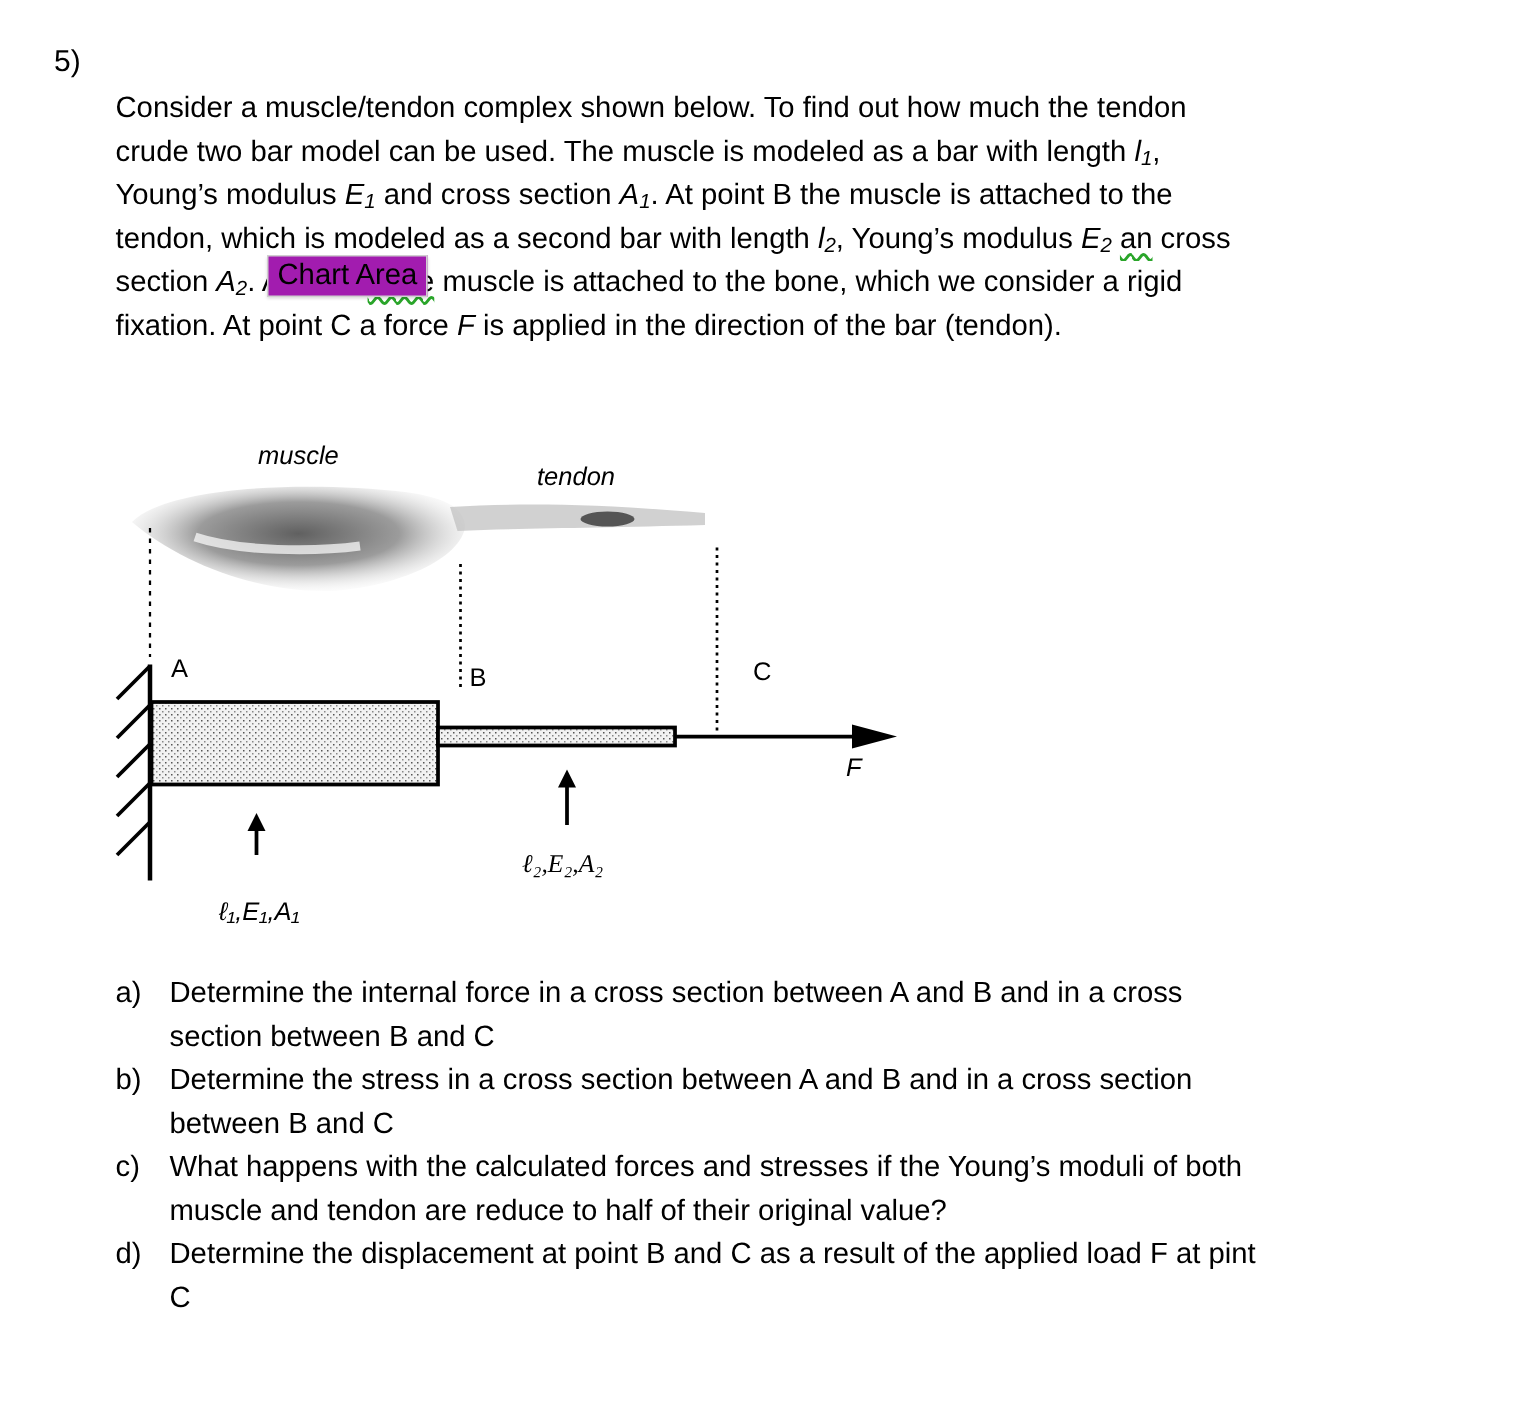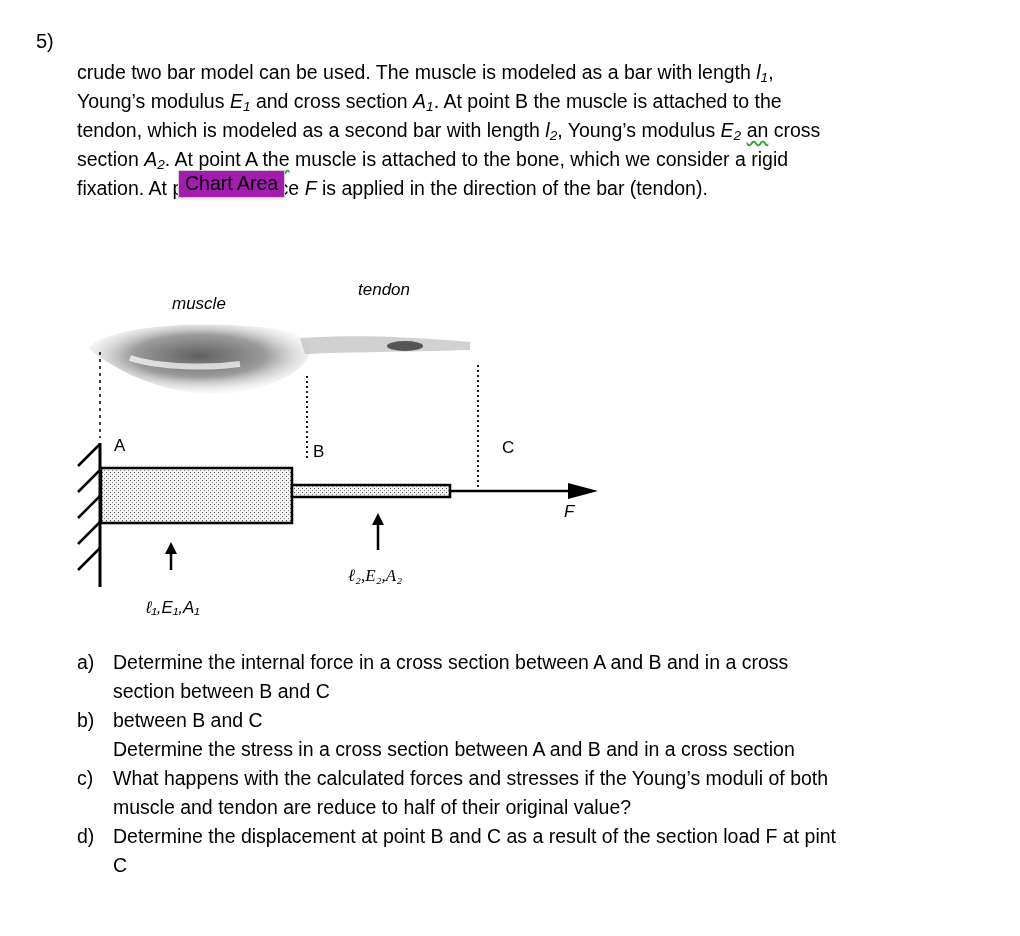--- a/index.html
+++ b/index.html
@@ -25,20 +25,21 @@
   .q { position: relative; padding-left: 36px; }
   .q .letter { position: absolute; left: 0; top: 0; }
 </style>
 </head>
 <body>
 
 <div class="doc">
   <div class="qnum">5)</div>
 
   <div class="para" id="intro">
+      <span class="line">Consider a muscle/tendon complex shown below.  To find out how much the tendon</span>
       <span class="line">crude two bar model can be used. The muscle is modeled as a bar with length <i>l<sub>1</sub></i>,</span>
       <span class="line">Young’s modulus <i>E<sub>1</sub></i> and cross section <i>A<sub>1</sub></i>.  At point B the muscle is attached to the</span>
       <span class="line">tendon, which is modeled as a second bar with length <i>l<sub>2</sub></i>, Young’s modulus <i>E<sub>2</sub></i> <span class="squiggle">an</span> cross</span>
       <span class="line">section <i>A<sub>2</sub></i>.  At point <span class="squiggle">A the</span> muscle is attached to the bone, which we consider a rigid</span>
       <span class="line">fixation. At point C a force <i>F</i> is applied in the direction of the bar (tendon).</span>
     </div>
 
   <div class="tooltip">Chart Area</div>
 
   <div class="figure">
@@ -88,44 +89,44 @@
       <g>
         <line x1="101" y1="272" x2="101" y2="290" stroke="#000" stroke-width="2.5"></line>
         <polygon points="95,274 101,262 107,274" fill="#000"></polygon>
       </g>
       <g>
         <line x1="308" y1="243" x2="308" y2="270" stroke="#000" stroke-width="2.5"></line>
         <polygon points="302,245 308,233 314,245" fill="#000"></polygon>
       </g>
     </svg>
     <div class="fig-label it" style="left:102px; top:14px;">muscle</div>
-    <div class="fig-label it" style="left:288px; top:0;">tendon</div>
+    <div class="fig-label it" style="left:288px; top:28px;">tendon</div>
     <div class="fig-label" style="left:44px; top:156px;">A</div>
     <div class="fig-label" style="left:243px; top:162px;">B</div>
     <div class="fig-label" style="left:432px; top:158px;">C</div>
     <div class="fig-label it" style="left:494px; top:222px;">F</div>
     <div class="fig-label it" style="left:76px; top:300px;margin-top:18px;">ℓ₁,E₁,A₁</div>
     <div class="fig-label it" style="left:278px; top:286px;font-family:Liberation Serif, serif;">ℓ₂,E₂,A₂</div>
   </div>
 
   <div class="questions">
     <div class="q">
       <span class="letter">a)</span>
       <div>Determine the internal force in a cross section between A and B and in a cross</div>
       <div>section between B and  C</div>
     </div>
     <div class="q">
       <span class="letter">b)</span>
+      <div>Determine the stress  in a cross section between A and B and in a cross section</div>
       <div>between B and  C</div>
-      <div>Determine the stress  in a cross section between A and B and in a cross section</div>
     </div>
     <div class="q">
       <span class="letter">c)</span>
       <div>What happens with the calculated forces and stresses if the Young’s moduli of both</div>
       <div>muscle and tendon are reduce to half of their original value?</div>
     </div>
     <div class="q">
       <span class="letter">d)</span>
-      <div>Determine the displacement at point B and C as a result of the section load F at pint</div>
+      <div>Determine the displacement at point B and C as a result of the applied load F at pint</div>
       <div>C</div>
     </div>
   </div>
 </div>
 
 </body></html>

